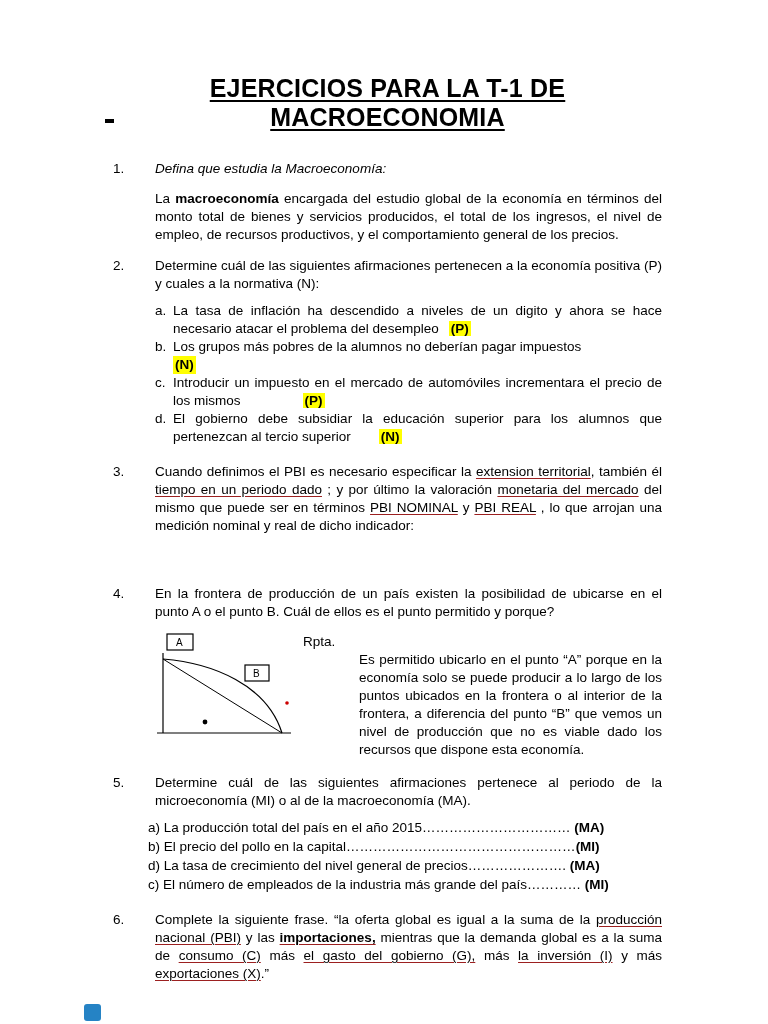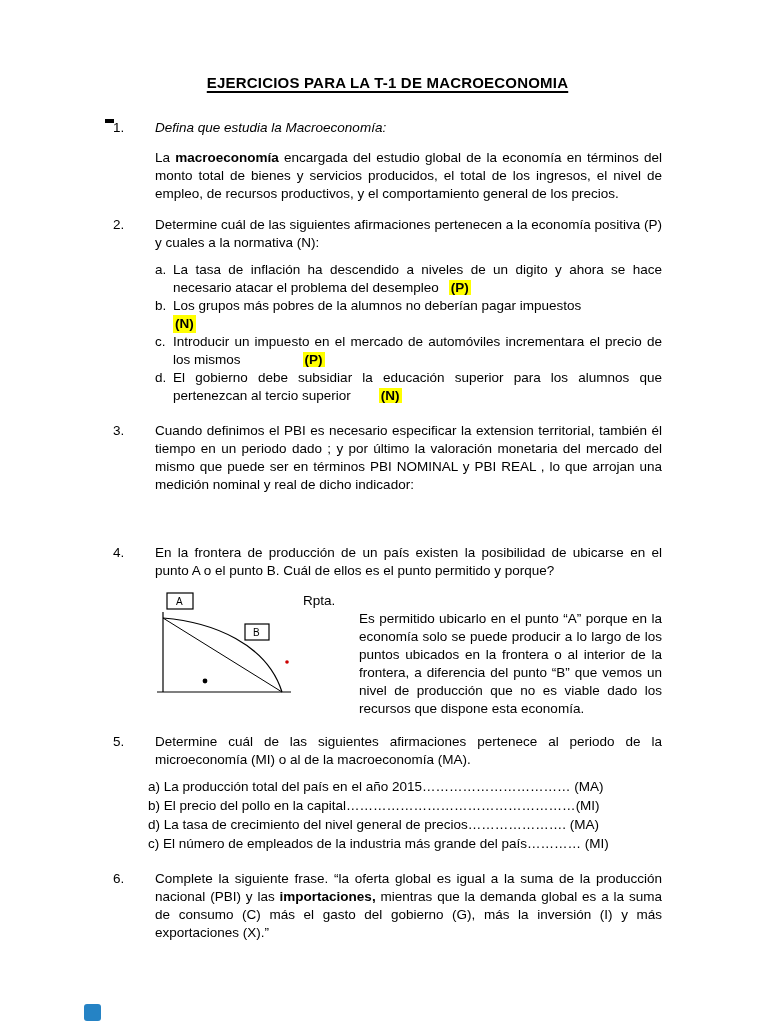--- a/index.html
+++ b/index.html
@@ -1,21 +1,21 @@
 <!DOCTYPE html>
 <html><head>
 <meta charset="utf-8">
 <style>
   * { margin:0; padding:0; box-sizing:border-box; }
   html,body { background:#e8e8e8; }
   body { font-family:"Liberation Sans", sans-serif; color:#000; }
   .page { position:relative; width:768px; height:1024px; background:#ffffff; margin:0 auto; overflow:hidden; }
   .content { position:absolute; left:113px; top:74px; width:549px; }
 
-  .title { text-align:center; font-size:15px; font-weight:bold; letter-spacing:.2px;
+  .title { text-align:center; font-size:25px; font-weight:bold; letter-spacing:.2px;
            text-decoration:underline; text-decoration-thickness:2px; text-underline-offset:3px;
            margin-bottom:28px; }
 
   .q { display:flex; font-size:13.5px; line-height:18px; }
   .qnum { flex:0 0 42px; }
   .qbody { flex:1; text-align:justify; }
 
   .mb-q1 { margin-bottom:13px; }
   .mb-q2 { margin-bottom:17px; }
   .mb-q3 { margin-bottom:50px; }
@@ -26,30 +26,30 @@
   .subitem { display:flex; }
   .subletter { flex:0 0 18px; }
   .subtext { flex:1; text-align:justify; }
 
   mark.hl { background:#ffff00; font-weight:bold; padding:0 2px; }
   .gap-sm { margin-left:10px; }
   .gap-md { margin-left:28px; }
   .gap-lg { margin-left:62px; }
   .nl { display:block; width:max-content; }
 
-  .rul { text-decoration-color:#9c2020; text-decoration-thickness:1px; text-underline-offset:2px; }
+  .rul { text-decoration:underline; text-decoration-color:#9c2020; text-decoration-thickness:1px; text-underline-offset:2px; }
   .b { font-weight:bold; }
 
   .figrow { display:flex; align-items:flex-start; margin-top:12px; }
   .ppf { flex:0 0 140px; height:112px; }
   .rpta { flex:0 0 44px; margin-left:8px; }
   .rpta-text { flex:1; margin-left:12px; text-align:justify;margin-top:18px; }
 
   .q5list { margin-top:8px; margin-left:-7px; line-height:19px; text-align:left; }
-  .q5item strong { font-weight:normal; }
+  .q5item strong { font-weight:bold; }
 
   .stray-mark { position:absolute; left:105px; top:119px; width:9px; height:4px; background:#000; }
   .footer-icon { position:absolute; left:84px; top:1004px; width:17px; height:17px;
                  background:#2583c5; border-radius:3px; cursor:pointer; }
 
   svg text { font-family:"Liberation Sans", sans-serif; font-size:10px; }
 </style>
 </head>
 <body>
 

